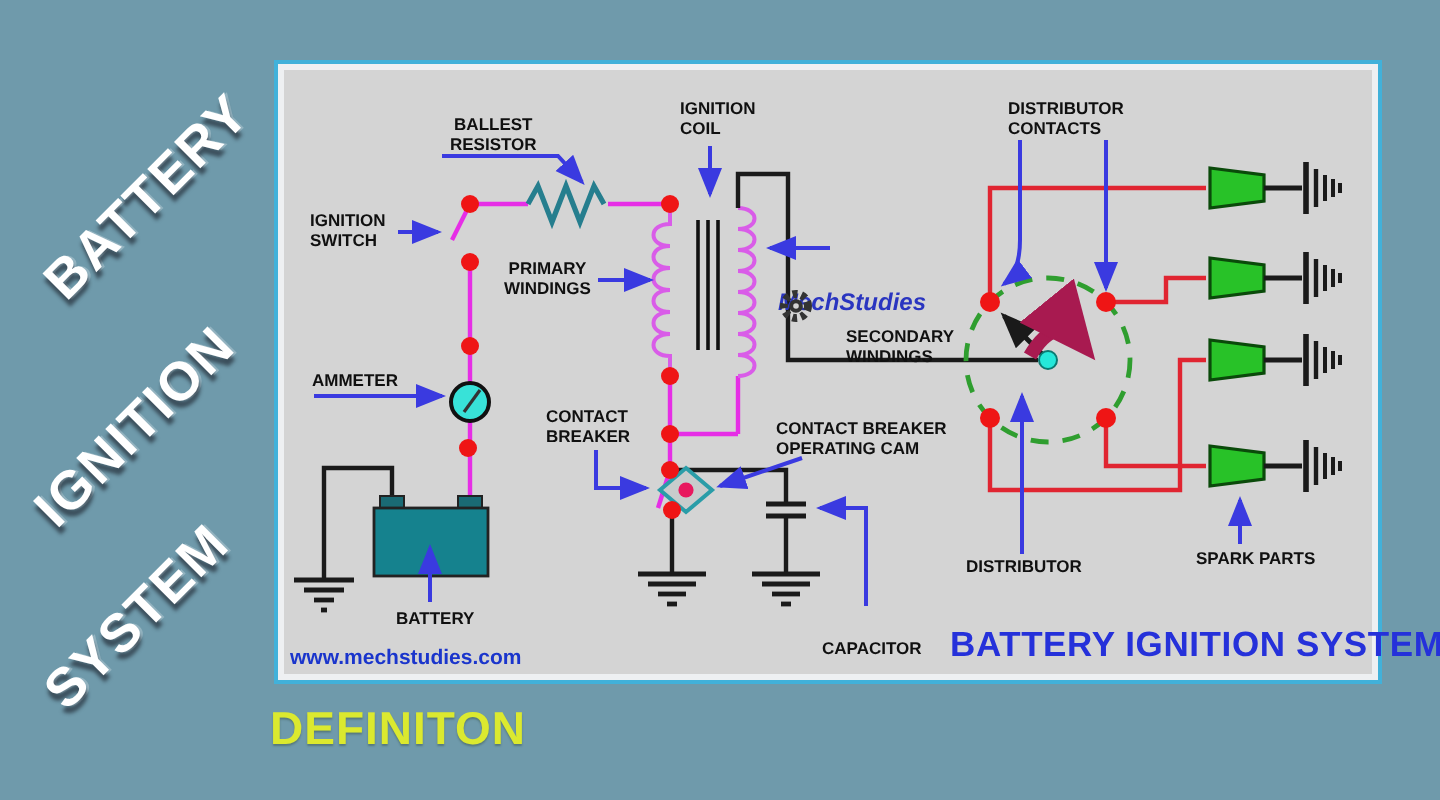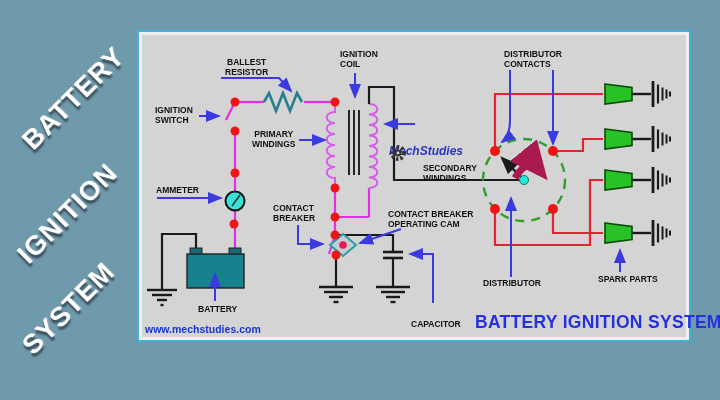--- a/index.html
+++ b/index.html
@@ -207,14 +207,15 @@
         <circle cx="9" cy="9" r="1.4" fill="#d4d4d4"></circle>
       </svg>
       <span class="wm-text">MechStudies</span>
     </div>
 
     <div class="panel-title">BATTERY IGNITION SYSTEM</div>
     <div class="website">www.mechstudies.com</div>
   </div>
 
   <div class="footer">
+    <span>DEFINITON</span>
   </div>
 </div>
 
 </body></html>

